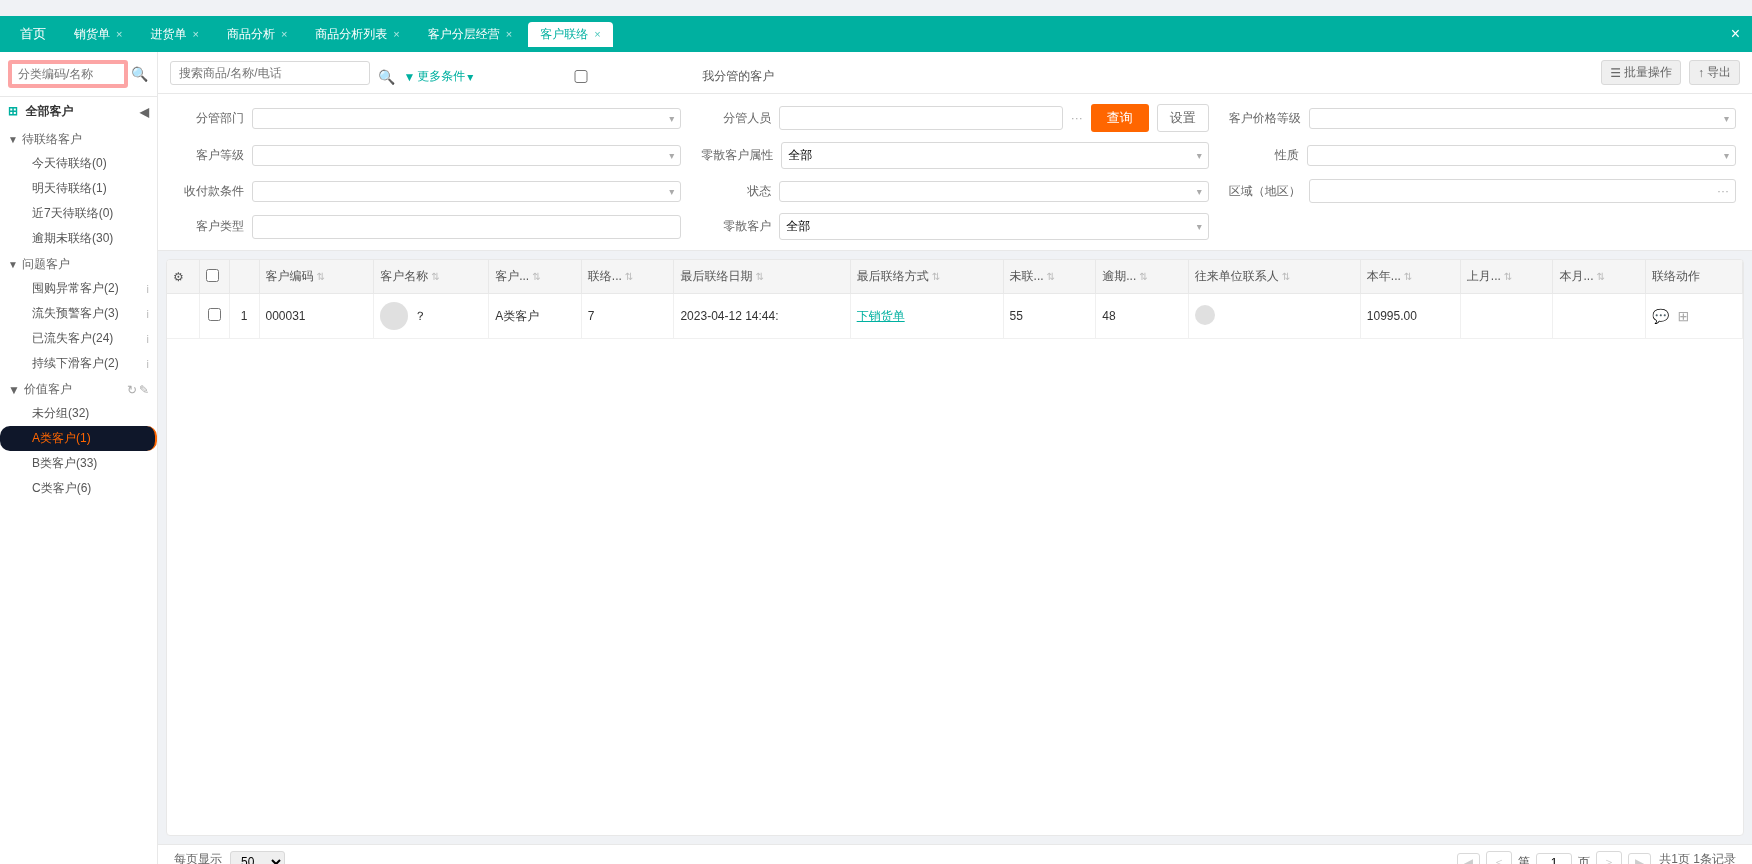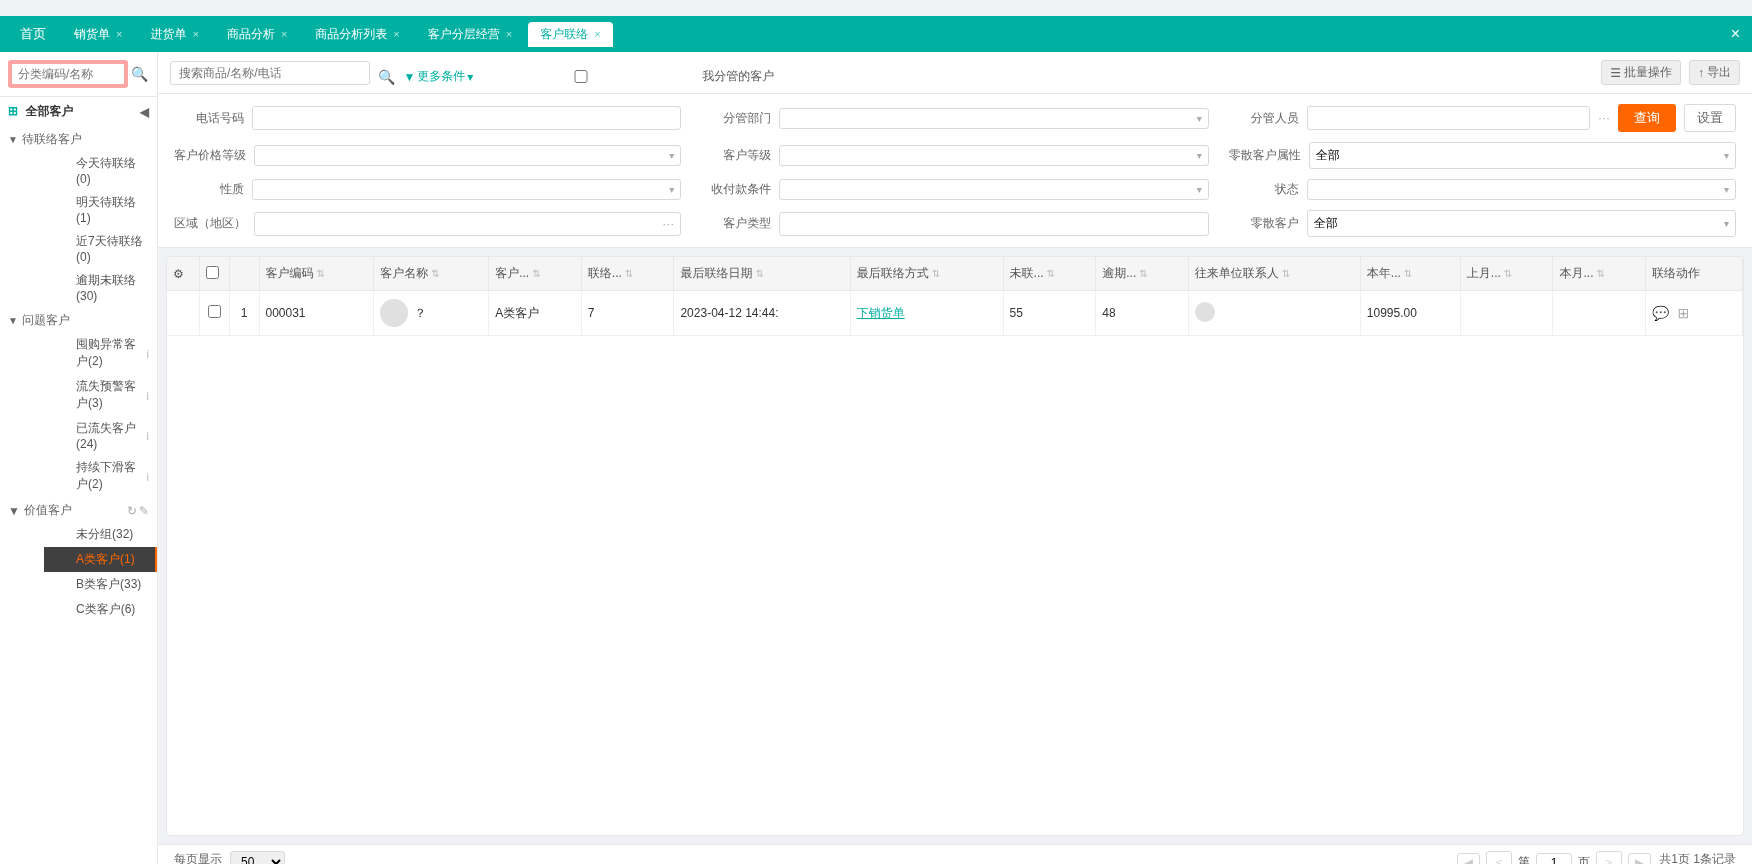--- a/index.html
+++ b/index.html
@@ -105,26 +105,26 @@
       font-size: 10px;
     }
 
     .sidebar-item {
       padding: 4px 8px 4px 32px;
       color: #555;
       cursor: pointer;
       display: flex;
       align-items: center;
       gap: 2px;
-      margin-left: 44px;
     }
     .sidebar-item.active {
-      background: #404040;
+      background: #0f172a;
       color: #ff6600;
       border-right: 2px solid #ff6600;
+      border-radius: 10px;
     }
     .sidebar-item .info-icon {
       margin-left: auto;
       color: #bbb;
       font-size: 11px;
     }
 
     .sidebar-value-group {
       display: flex;
       align-items: center;
@@ -516,24 +516,20 @@
       </button>
       <button class="btn-export">
         <span>↑</span>
         <span>导出</span>
       </button>
     </div>
 
     <div class="adv-filter">
 
       <div class="filter-row">
-        <span class="filter-label">电话号码</span>
-        <input type="text" class="filter-input" style="">
-      </div>
-      <div class="filter-row">
         <span class="filter-label">分管部门</span>
         <div class="filter-select">
           <span></span>
           <span class="arrow">▾</span>
         </div>
       </div>
       <div class="filter-row">
         <span class="filter-label">分管人员</span>
         <input type="text" class="filter-input" style="flex: 1 1 0%;">
         <span class="filter-dots">···</span>

